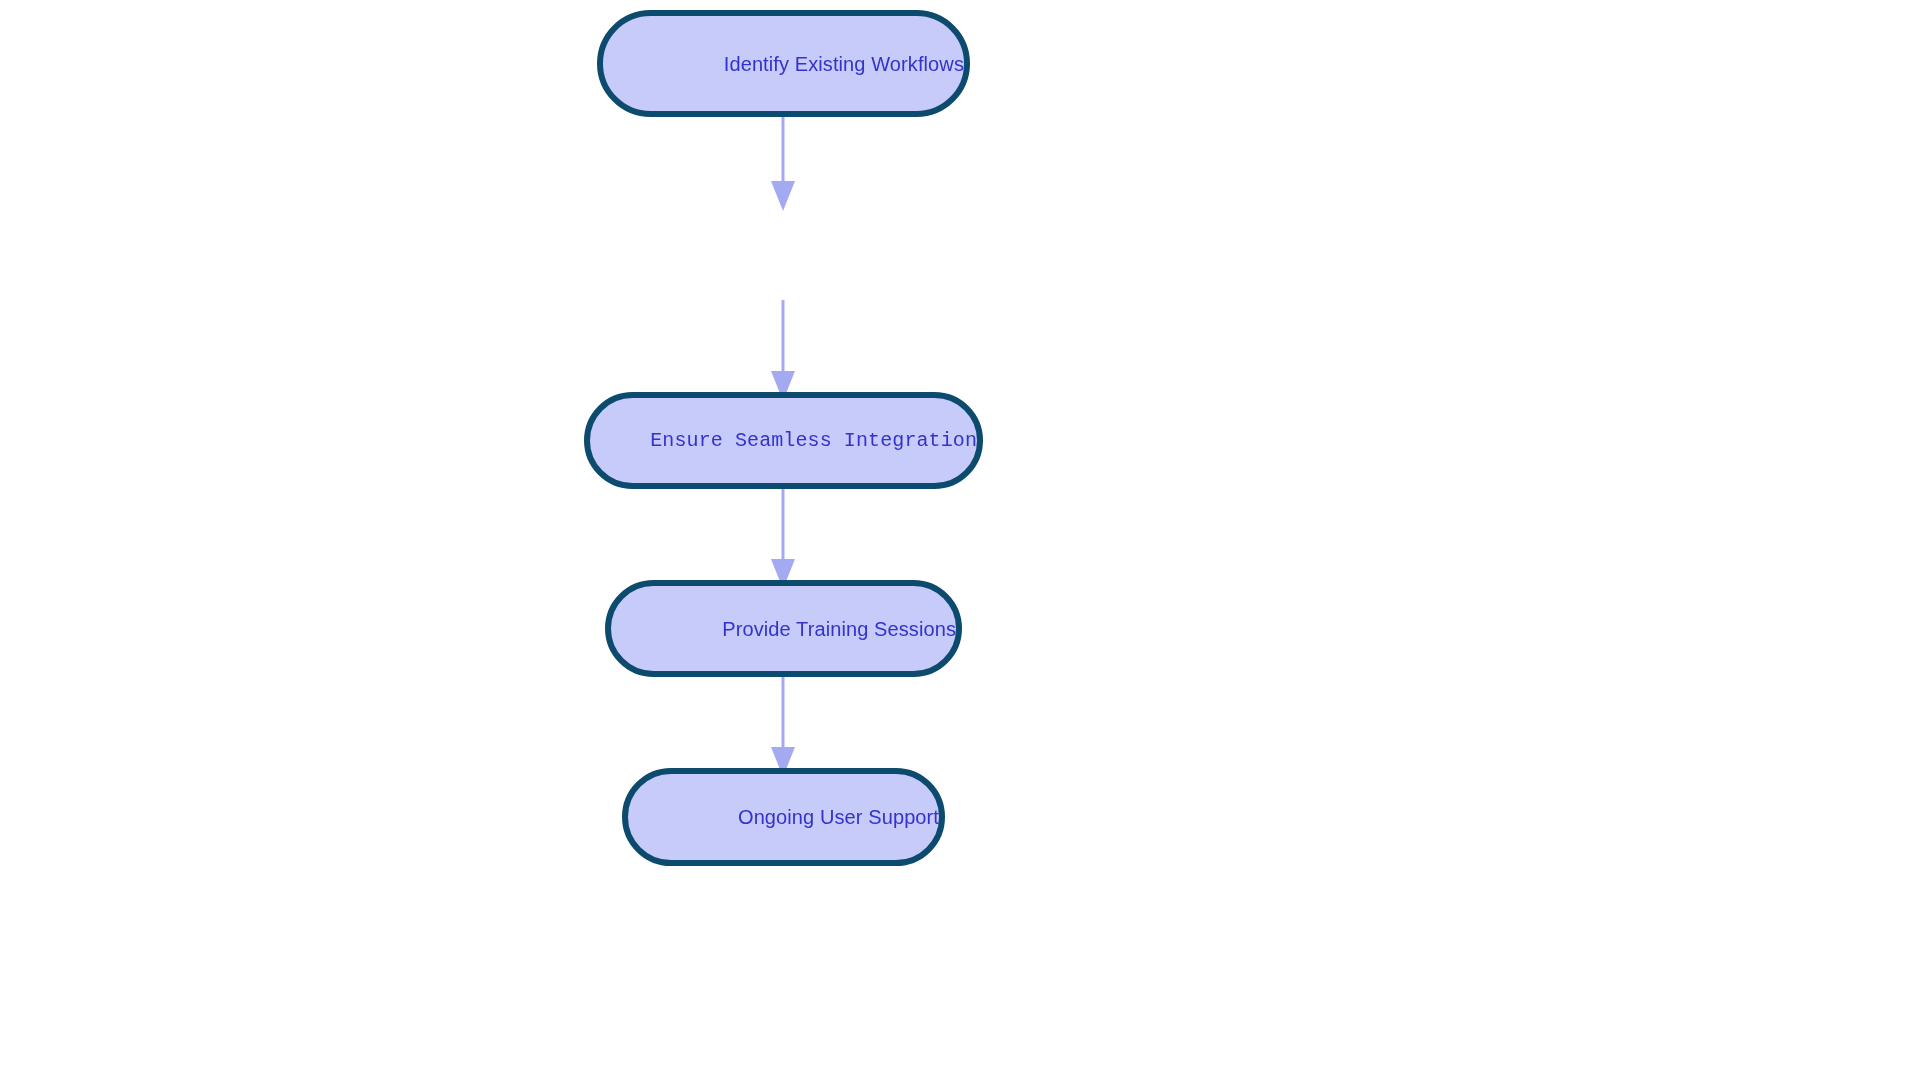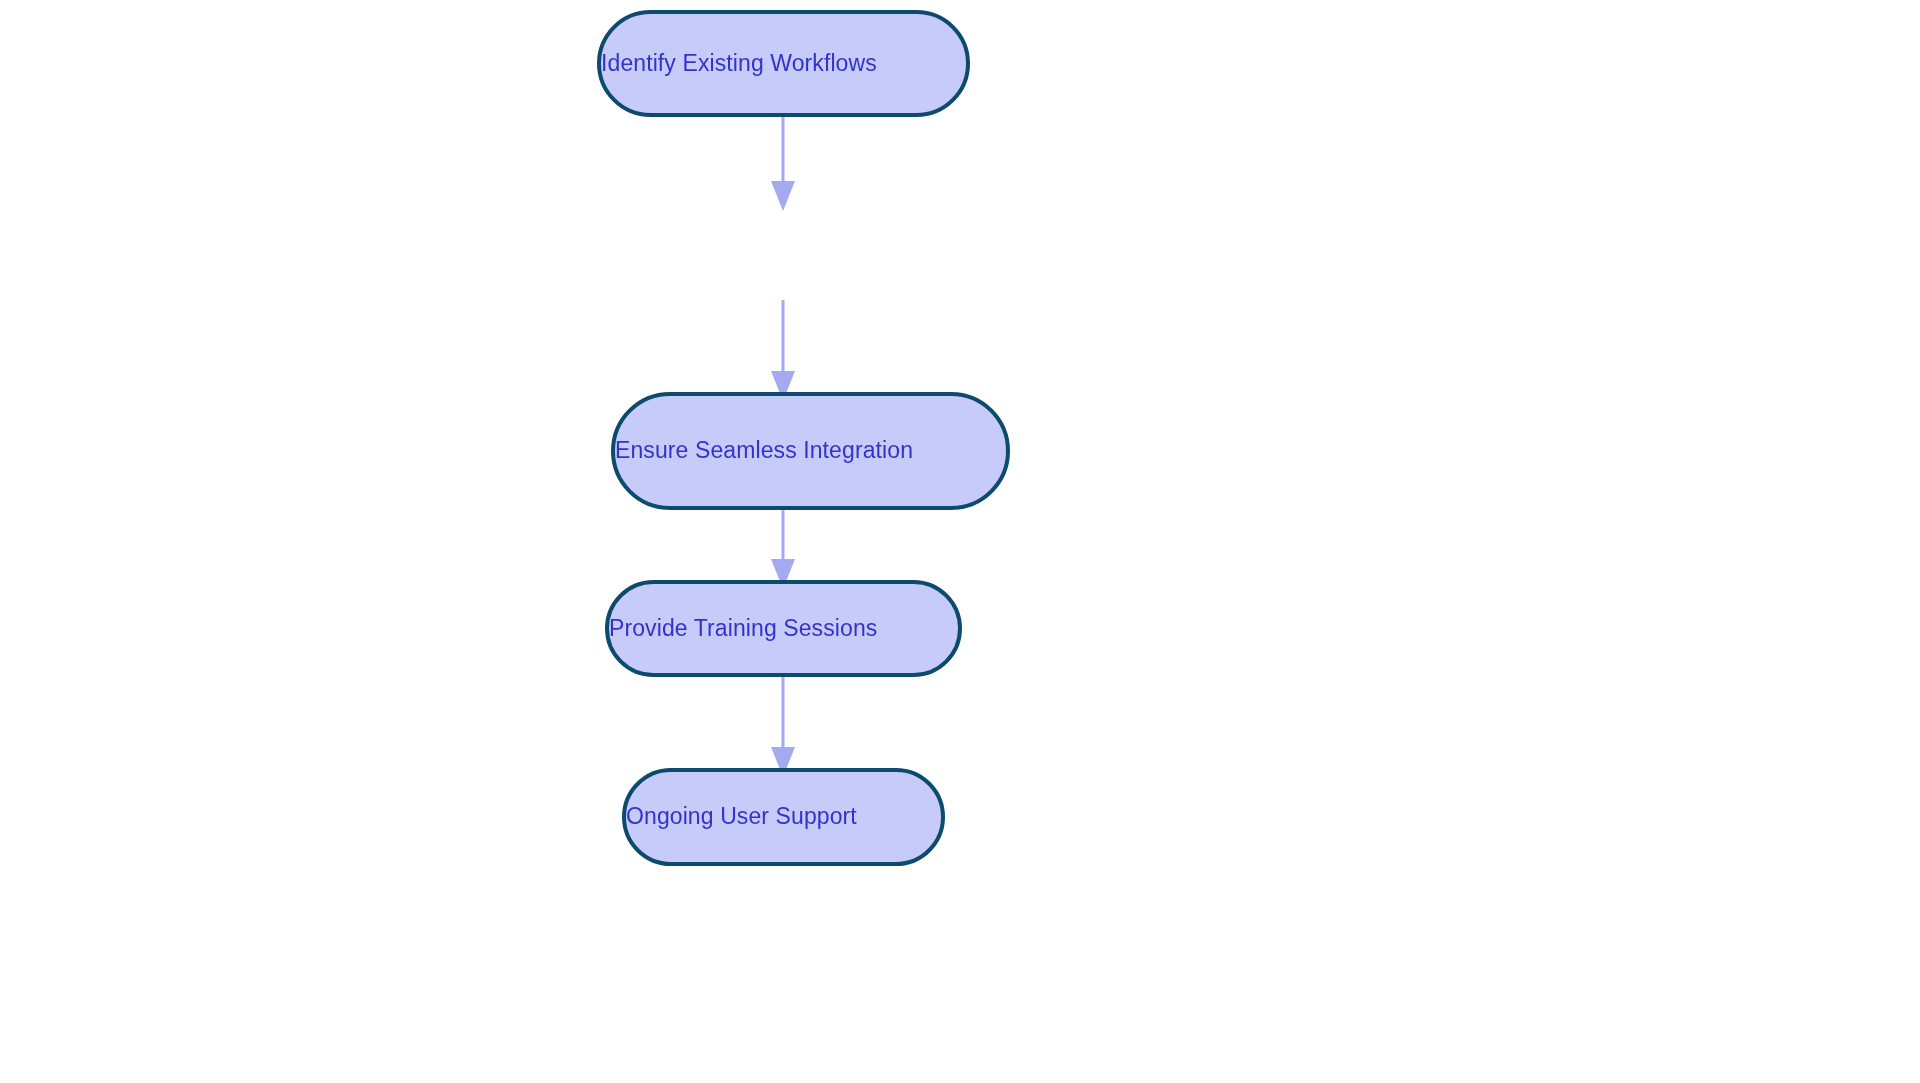--- a/index.html
+++ b/index.html
@@ -31,40 +31,40 @@
     height: 1083px;
     pointer-events: none;
   }
 
   
   .node {
     position: absolute;
     box-sizing: border-box;
     display: flex;
     align-items: center;
-    justify-content: flex-start;
+    justify-content: flex-end;
     background: #c7cbf9;
-    border: 4px solid #0c4a6e;
+    border: 6px solid #0c4a6e;
     border-radius: 999px;
     color: #3333cc;
-    font-size: 23px;
+    font-size: 20px;
     font-weight: 400;
     line-height: 1.1;
     letter-spacing: 0.1px;
     white-space: nowrap;
     text-align: center;
   }
   .node-label {
     display: block;
     color: #3333cc;
   }
 
   .node-1 { left: 597px; top: 10px;  width: 373px; height: 107px; }
   .node-2 { left: 580px; top: 202px; width: 408px; height: 98px;  }
-  .node-3 { left: 611px; top: 392px; width: 399px; height: 118px;  }
+  .node-3 { left: 584px; top: 392px; width: 399px; height: 97px; font-family: Liberation Mono, monospace;  }
   .node-4 { left: 605px; top: 580px; width: 357px; height: 97px;  }
   .node-5 { left: 622px; top: 768px; width: 323px; height: 98px;  }
 </style>
 </head>
 <body>
 
 <div id="flow-canvas">
 
   <svg class="connector" viewBox="0 0 1920 1083" width="1920" height="1083" xmlns="http://www.w3.org/2000/svg">
     <defs>

